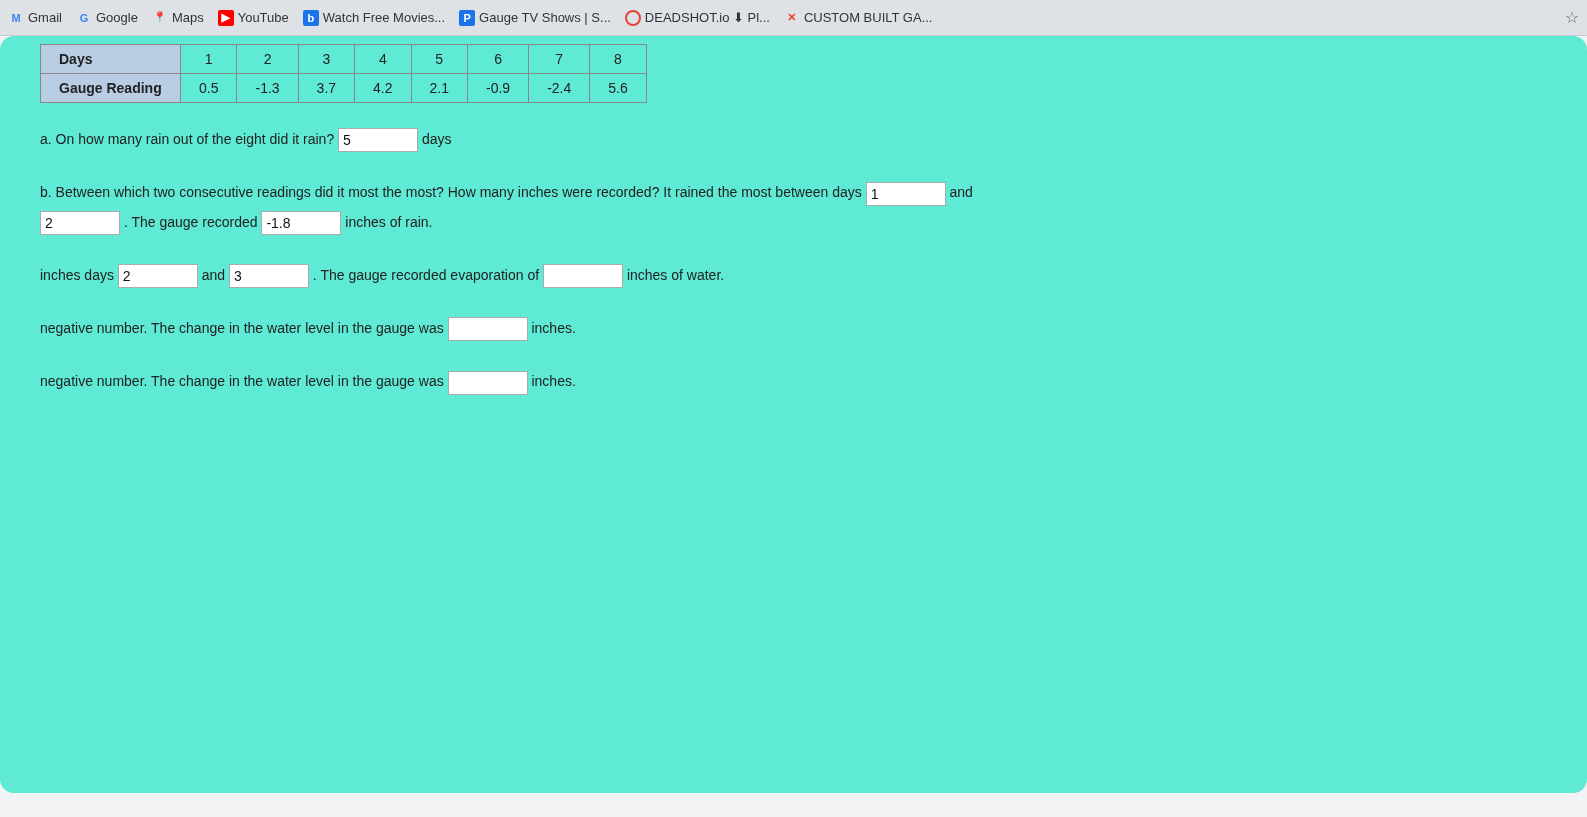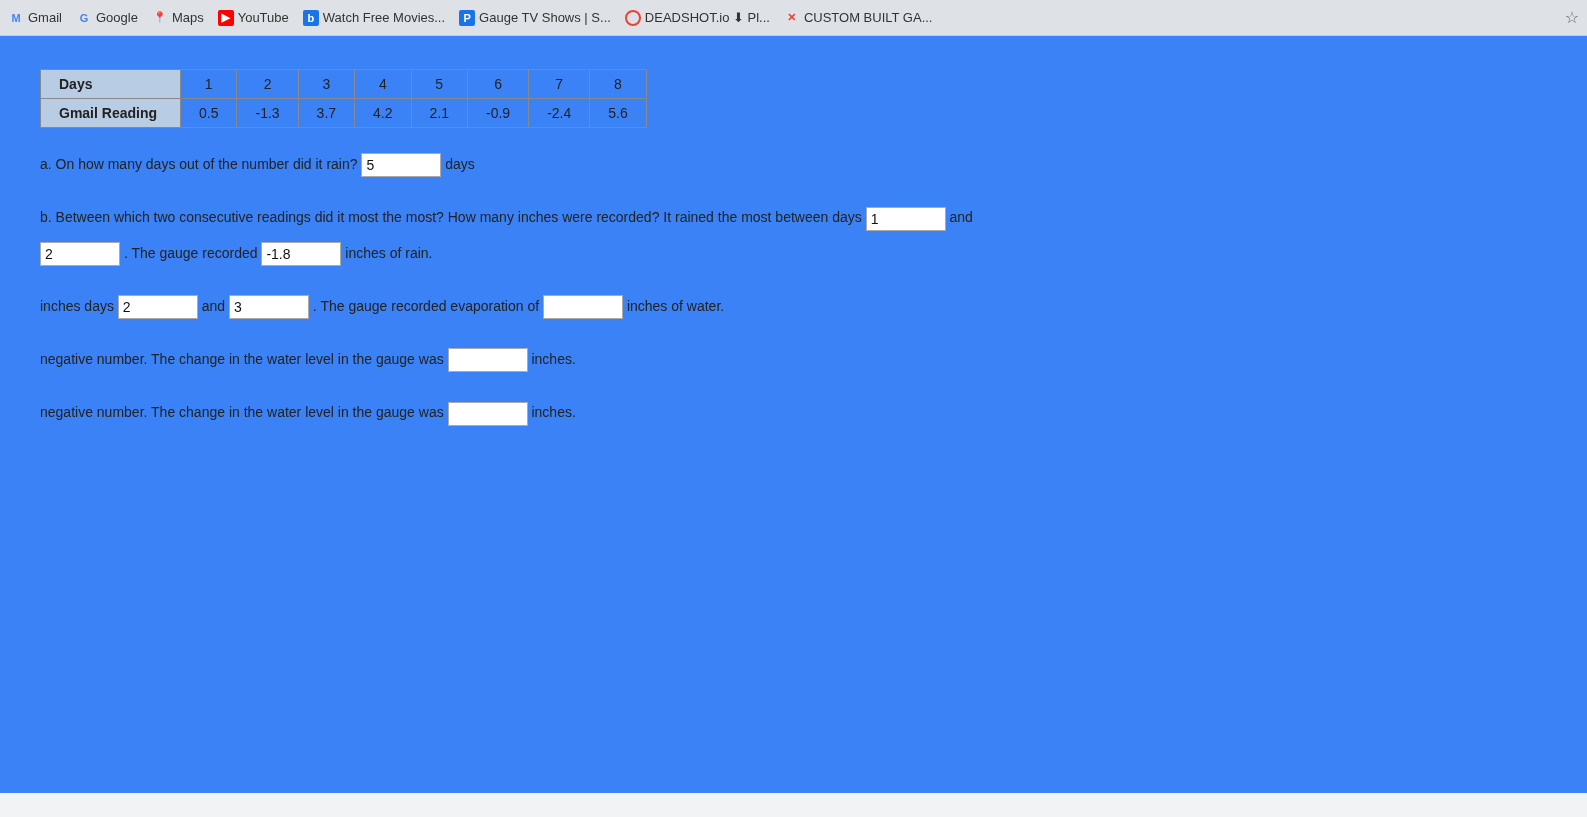--- a/index.html
+++ b/index.html
@@ -43,23 +43,24 @@
     .fav-maps { color: #EA4335; }
     .fav-yt { background: #FF0000; color: white; border-radius: 2px; font-size: 9px; padding: 1px 2px; }
     .fav-b { background: #1a73e8; color: white; border-radius: 2px; font-size: 10px; padding: 1px 3px; }
     .fav-p { background: #1a73e8; color: white; border-radius: 2px; font-size: 10px; padding: 1px 3px; font-weight: bold; }
     .fav-o { width: 14px; height: 14px; border-radius: 50%; border: 2px solid #EA4335; display: inline-block; }
     .fav-x { color: #EA4335; font-weight: bold; font-size: 14px; }
     .star-icon { margin-left: auto; color: #666; font-size: 16px; }
 
     
     .content {
-      background: #3b82f6;
+      background: #5eead4;
       min-height: calc(817px - 60px);
-      padding: 33px 40px;
+      padding: 8px 40px;
+      border-radius: 14px;
     }
 
     
     table.data-table {
       border-collapse: collapse;
       margin-bottom: 24px;
     }
     table.data-table th,
     table.data-table td {
       border: 1px solid #888;
@@ -96,21 +97,21 @@
       padding: 2px 4px;
       font-size: 14px;
       display: inline-block;
       vertical-align: middle;
       background: white;
     }
     .inline-input.filled {
       color: #111;
     }
     .line2 {
-      margin-top: 10px;
+      margin-top: 4px;
     }
   </style>
 </head>
 <body>
 
 <div class="browser-bar">
   <div class="browser-bar-item">
     <span class="favicon fav-m">M</span>
     <span>Gmail</span>
   </div>
@@ -154,35 +155,35 @@
       <td>1</td>
       <td>2</td>
       <td>3</td>
       <td>4</td>
       <td>5</td>
       <td>6</td>
       <td>7</td>
       <td>8</td>
     </tr>
     <tr>
-      <th>Gmail Reading</th>
+      <th>Gauge Reading</th>
       <td>0.5</td>
       <td>-1.3</td>
       <td>3.7</td>
       <td>4.2</td>
       <td>2.1</td>
       <td>-0.9</td>
       <td>-2.4</td>
       <td>5.6</td>
     </tr>
   </tbody>
     </table>
 
   <div class="question-block">
-    <span>a.  On how many days out of the number did it rain?</span>
+    <span>a.  On how many rain out of the eight did it rain?</span>
     <input type="text" class="inline-input filled" value="5" style="">
     <span>days</span>
   </div>
 
   <div class="question-block">
     <span>b.  Between which two consecutive readings did it most the most? How many inches were recorded?  It rained the most between days</span>
     <input type="text" class="inline-input filled" value="1" style="">
     <span>and</span>
     <div class="line2">
       <input type="text" class="inline-input filled" value="2" style="">

